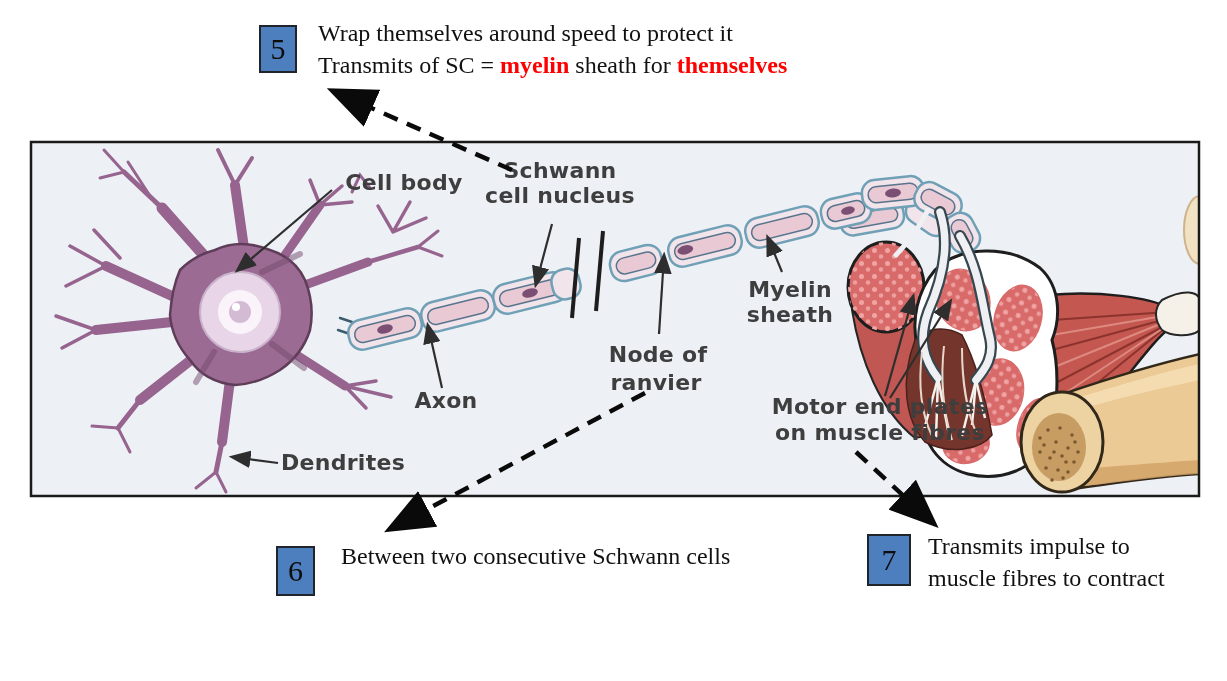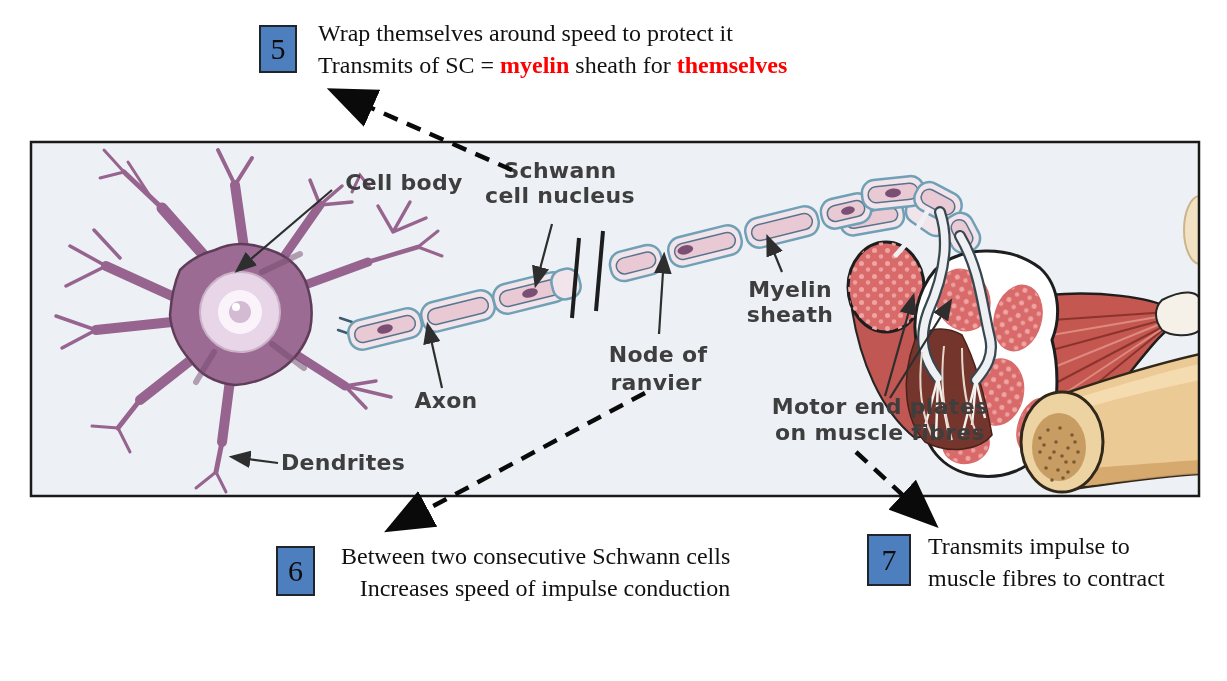--- a/index.html
+++ b/index.html
@@ -319,21 +319,20 @@
   <div class="note" style="left:318px;top:17px;">
     <div><span>Wrap themselves around speed to </span><b>protect</b><span> it</span></div>
     <div><span>Transmits of SC = </span><b class="red">myelin</b><b> sheath</b><span> for </span><b class="red">themselves</b></div>
   </div>
 
   <div class="num-box" style="left:276px;top:546px;width:39px;height:50px;">
     <span>6</span>
   </div>
   <div class="note" style="left:341px;top:540px;text-align:right;">
     <div><span>Between two consecutive Schwann cells</span></div>
-    <div><b>Increases</b><span> speed of impulse conduction</span></div>
   </div>
 
   <div class="num-box" style="left:867px;top:534px;width:44px;height:52px;">
     <span>7</span>
   </div>
   <div class="note" style="left:928px;top:530px;">
     <div><span>Transmits impulse to</span></div>
     <div><span>muscle fibres to contract</span></div>
   </div>
 

